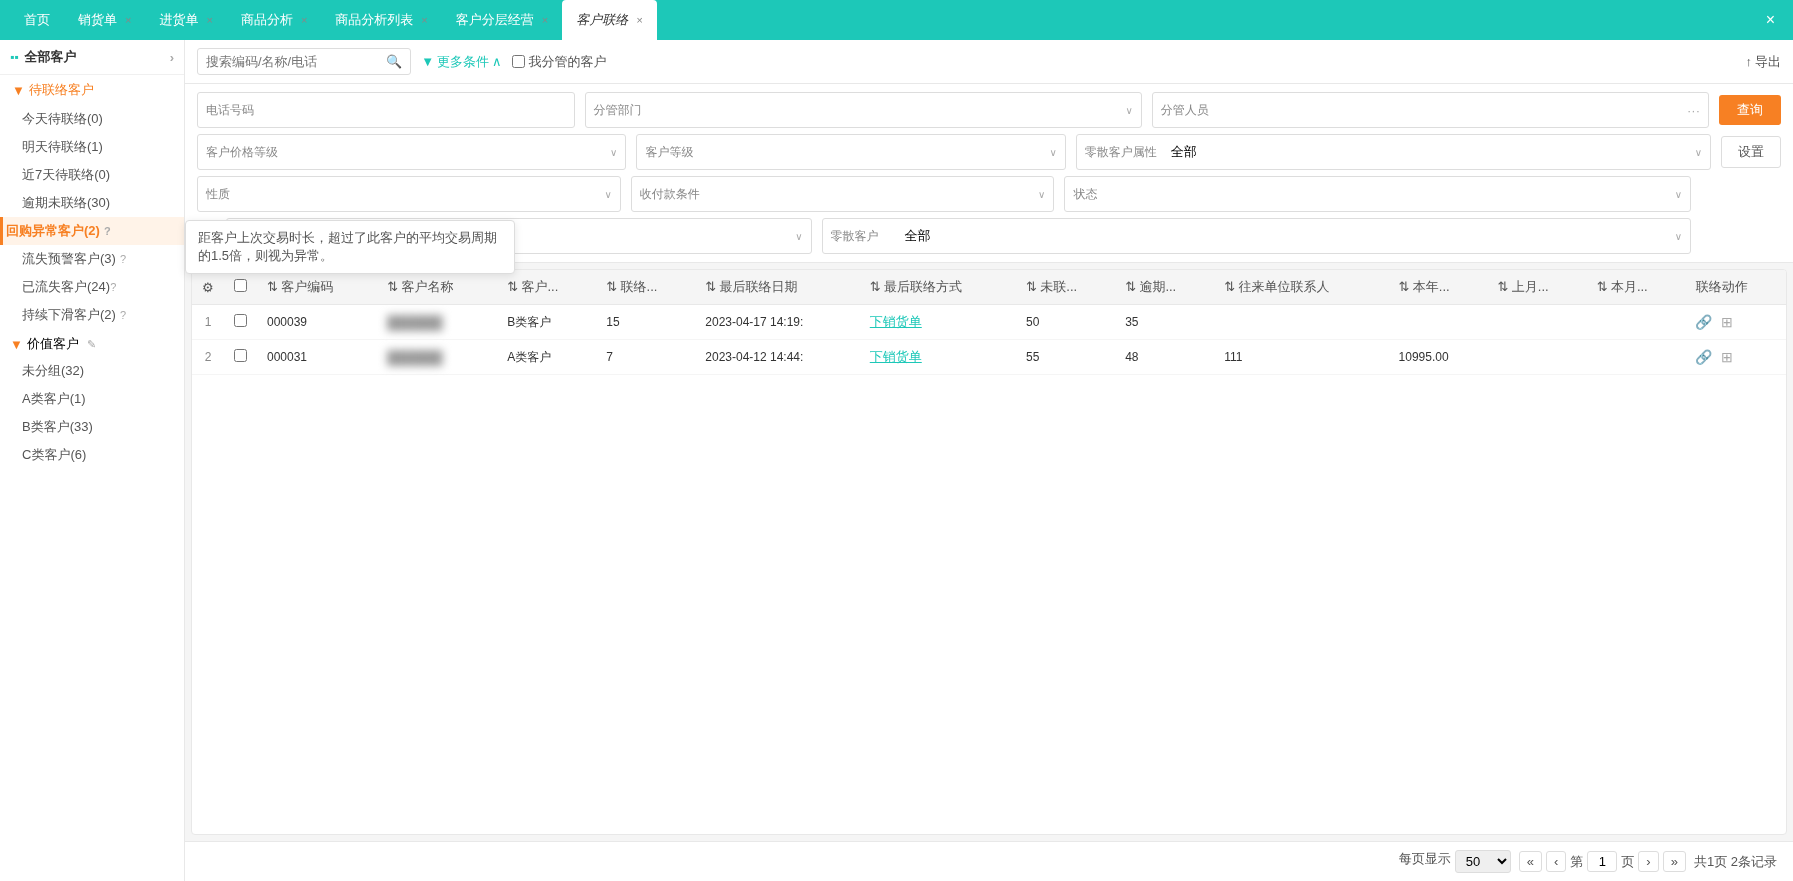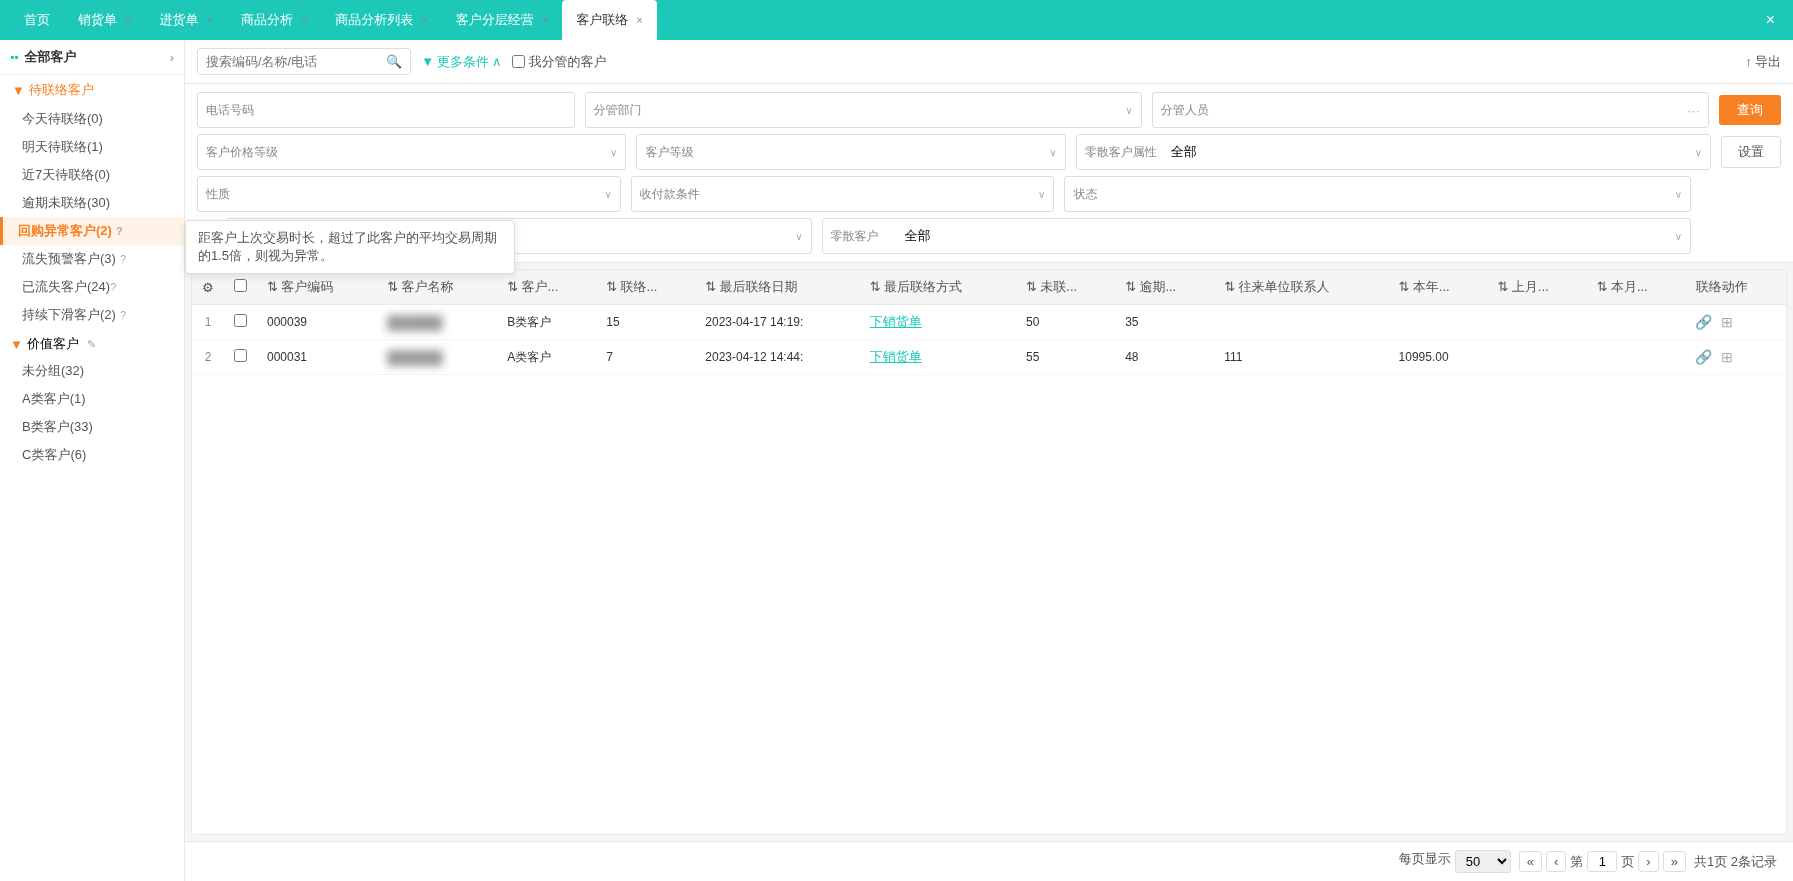--- a/index.html
+++ b/index.html
@@ -7,21 +7,21 @@
 
     
     .top-nav {
       display: flex; align-items: center; background: #1dc8b8; height: 40px; padding: 0 10px;
       color: #fff; position: relative;
     }
     .top-nav .nav-item {
       padding: 0 14px; height: 40px; line-height: 40px; cursor: pointer; font-size: 14px;
       white-space: nowrap; color: #fff; display: flex; align-items: center; gap: 4px;
     }
-    .top-nav .nav-item.active { background: #fff; color: #333; border-radius: 4px 4px 0 0; }
+    .top-nav .nav-item.active { background: #fff; color: #333; border-radius: 4px 4px 0 0; font-style: italic; }
     .top-nav .nav-item .close-x { font-size: 11px; margin-left: 4px; color: #888; }
     .top-nav .nav-item.active .close-x { color: #888; }
     .top-nav-right { margin-left: auto; color: #fff; font-size: 16px; cursor: pointer; padding: 0 8px; }
 
     
     .main-layout { display: flex; height: calc(881px - 40px); }
 
     
     .sidebar { width: 185px; background: #fff; border-right: 1px solid #e8e8e8; display: flex; flex-direction: column; overflow: hidden; }
     .sidebar-search { display: flex; align-items: center; padding: 8px 10px; border-bottom: 1px solid #e8e8e8; gap: 4px; }
@@ -152,21 +152,21 @@
         <span>明天待联络(1)</span>
       </div>
       <div class="sidebar-item">
         <span>近7天待联络(0)</span>
       </div>
       <div class="sidebar-item">
         <span>逾期未联络(30)</span>
       </div>
 
       <div class="active-item-wrap" style="position:relative;">
-        <div class="sidebar-item active" style="padding-left:18px; display:flex; align-items:center; gap:4px;">
+        <div class="sidebar-item active" style="padding-left:6px; display:flex; align-items:center; gap:4px;">
           <span>回购异常客户(2)</span>
           <span style="color:#aaa; font-size:11px; cursor:pointer;">?</span>
         </div>
       </div>
       <div class="sidebar-item" style="display:flex; align-items:center; gap:4px;">
         <span>流失预警客户(3)</span>
         <span style="color:#aaa; font-size:11px;">?</span>
       </div>
       <div class="sidebar-item" style="display:flex; align-items:center; ">
         <span>已流失客户(24)</span>

